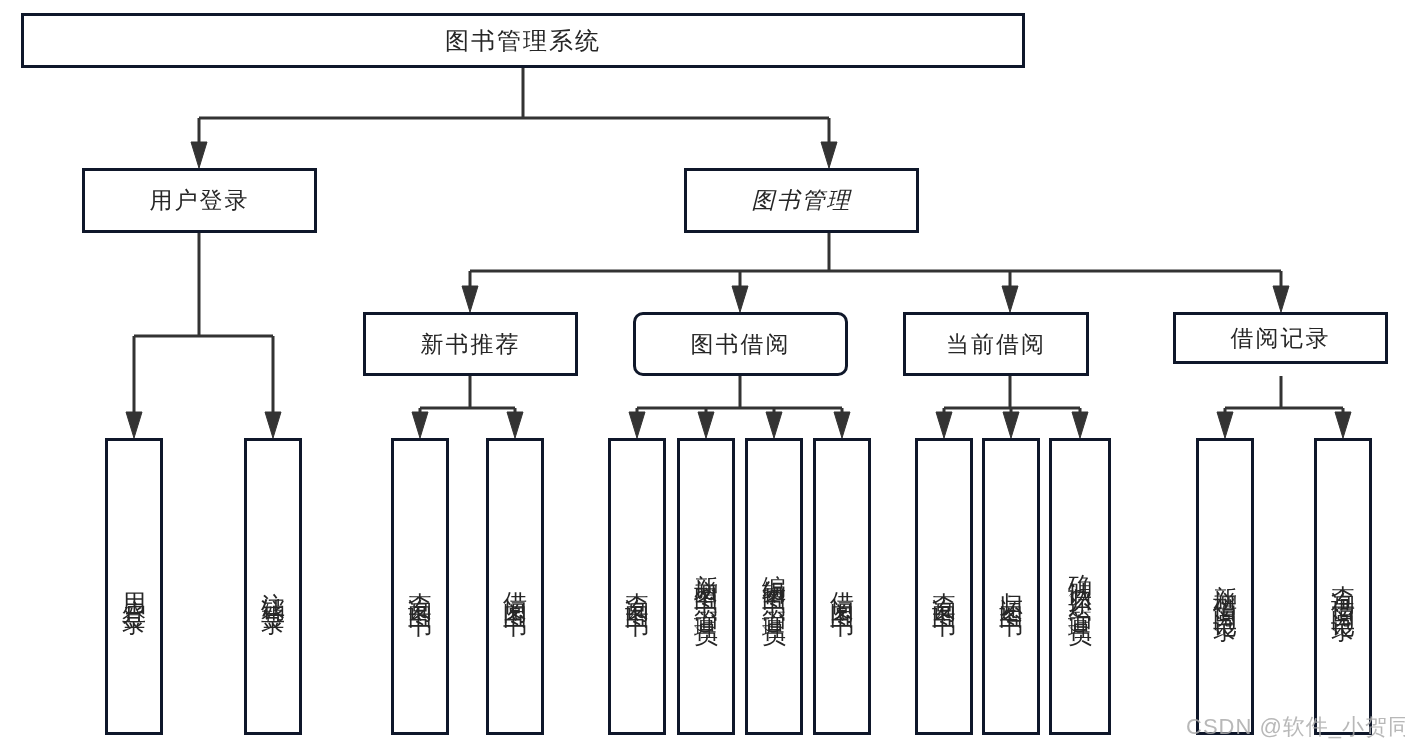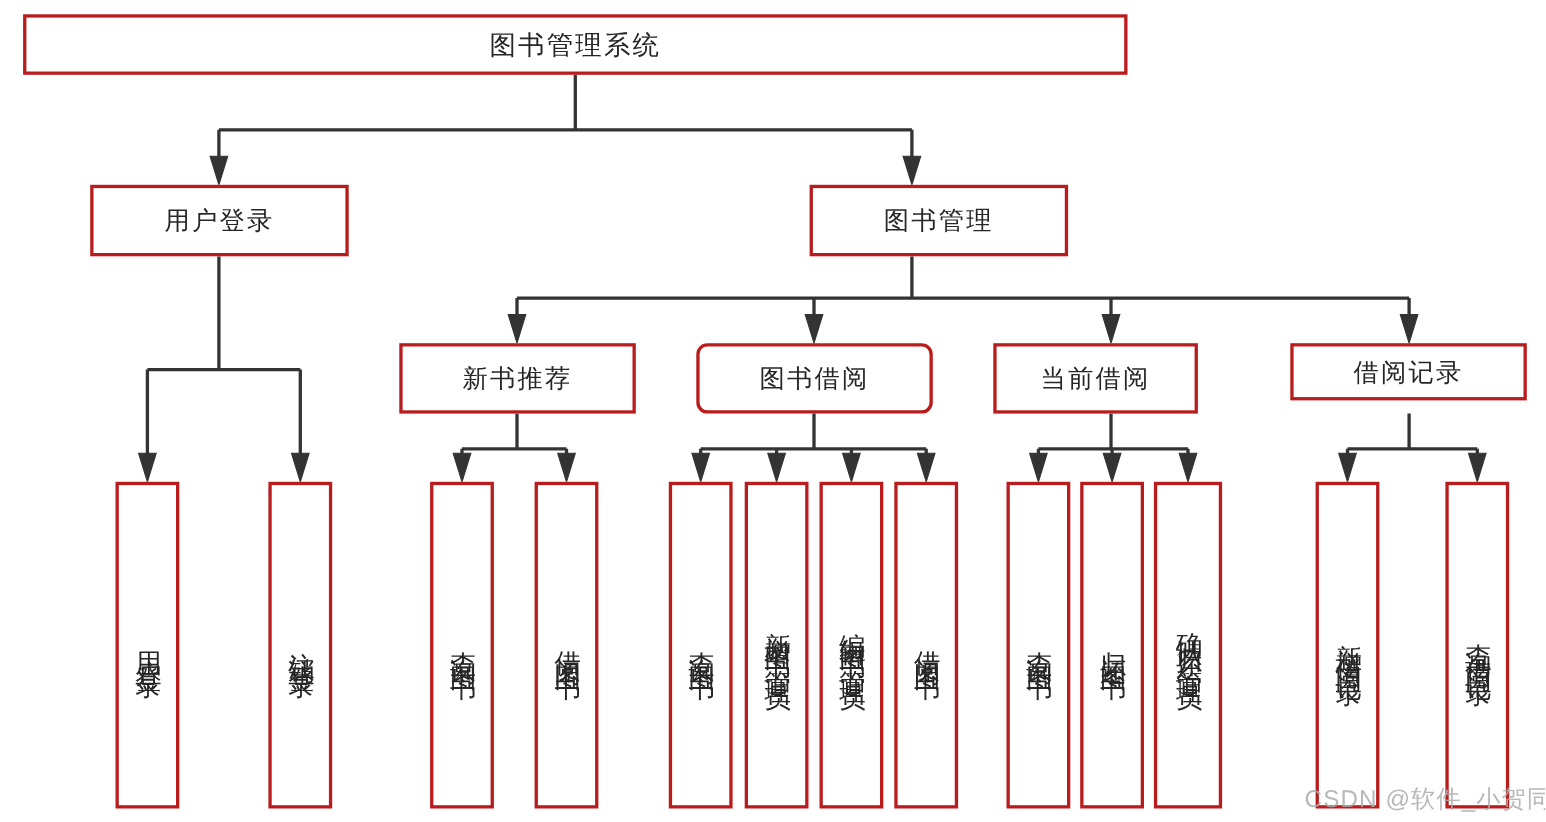--- a/index.html
+++ b/index.html
@@ -17,21 +17,21 @@
   }
   .connectors {
     position: absolute;
     left: 0;
     top: 0;
     z-index: 0;
   }
   .box {
     position: absolute;
     box-sizing: border-box;
-    border: 3px solid #b91c1c;
+    border: 3px solid #0f172a;
     background: #ffffff;
     display: flex;
     align-items: center;
     justify-content: center;
     z-index: 1;
   }
   .hbox span {
     color: #262626;
     font-size: 23px;
     letter-spacing: 2px;
@@ -104,21 +104,21 @@
     </g>
   </svg>
 
   <div class="box hbox root-box" style="left:21px; top:13px; width:1004px; height:55px;">
     <span>图书管理系统</span>
   </div>
 
   <div class="box hbox" style="left:82px; top:168px; width:235px; height:65px;">
     <span>用户登录</span>
   </div>
-  <div class="box hbox" style="left:736px; top:168px; width:235px; height:65px;">
+  <div class="box hbox" style="left:684px; top:168px; width:235px; height:65px;font-style:italic;">
     <span>图书管理</span>
   </div>
 
   <div class="box hbox" style="left:363px; top:312px; width:215px; height:64px;">
     <span>新书推荐</span>
   </div>
   <div class="box hbox" style="left:633px; top:312px; width:215px; height:64px;border-radius:10px;">
     <span>图书借阅</span>
   </div>
   <div class="box hbox" style="left:903px; top:312px; width:186px; height:64px;">

